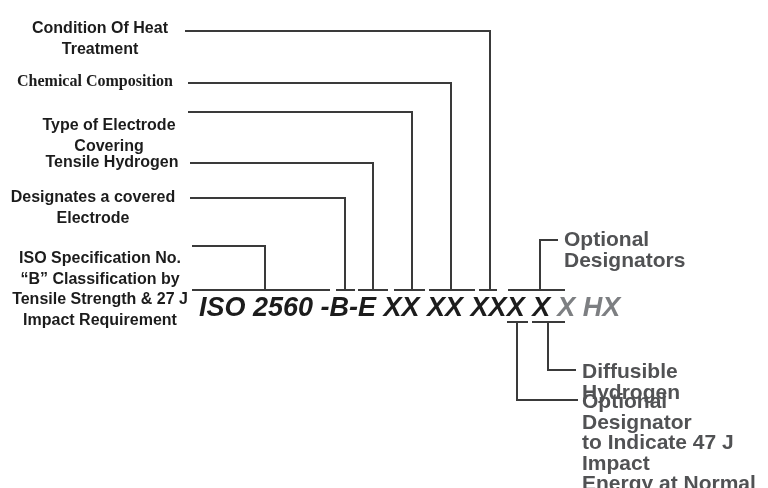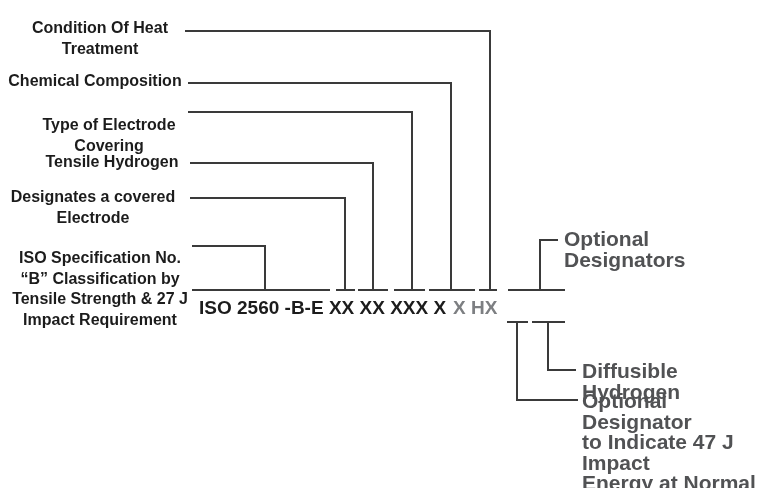--- a/index.html
+++ b/index.html
@@ -30,36 +30,37 @@
     line-height:20.5px;
     text-align:center;
   }
   .lbl.right{
     color:var(--text-secondary);
     font-size:21px;
     line-height:20.5px;
     text-align:left;
   }
   .l1{left:20px;top:18px;width:160px;}
-  .l2{left:0px;top:71px;width:190px;}
+  .l2{left:0px;top:71px;width:190px;font-family:Liberation Serif, serif;}
   .l3{left:24px;top:100px;width:170px;margin-top:15px;}
   .l4{left:27px;top:152px;width:170px;}
   .l5{left:0px;top:187px;width:186px;}
   .l6{left:2px;top:248px;width:196px;}
   .r1{left:564px;top:229px;width:190px;}
   .r2{left:582px;top:361px;width:180px;}
   .r3{left:582px;top:391px;width:186px;}
   .code{
     position:absolute;
     left:199px;top:296px;
-    font-size:19px;
+    font-size:27px;
     font-weight:bold;
     line-height:23px;
     color:var(--text-primary);
     white-space:nowrap;
+    font-style:italic;
   }
   .code .gray{
     color:var(--code-gray);
     margin-left:7px;
   }
 </style>
 </head>
 <body>
 
 <div class="canvas">

